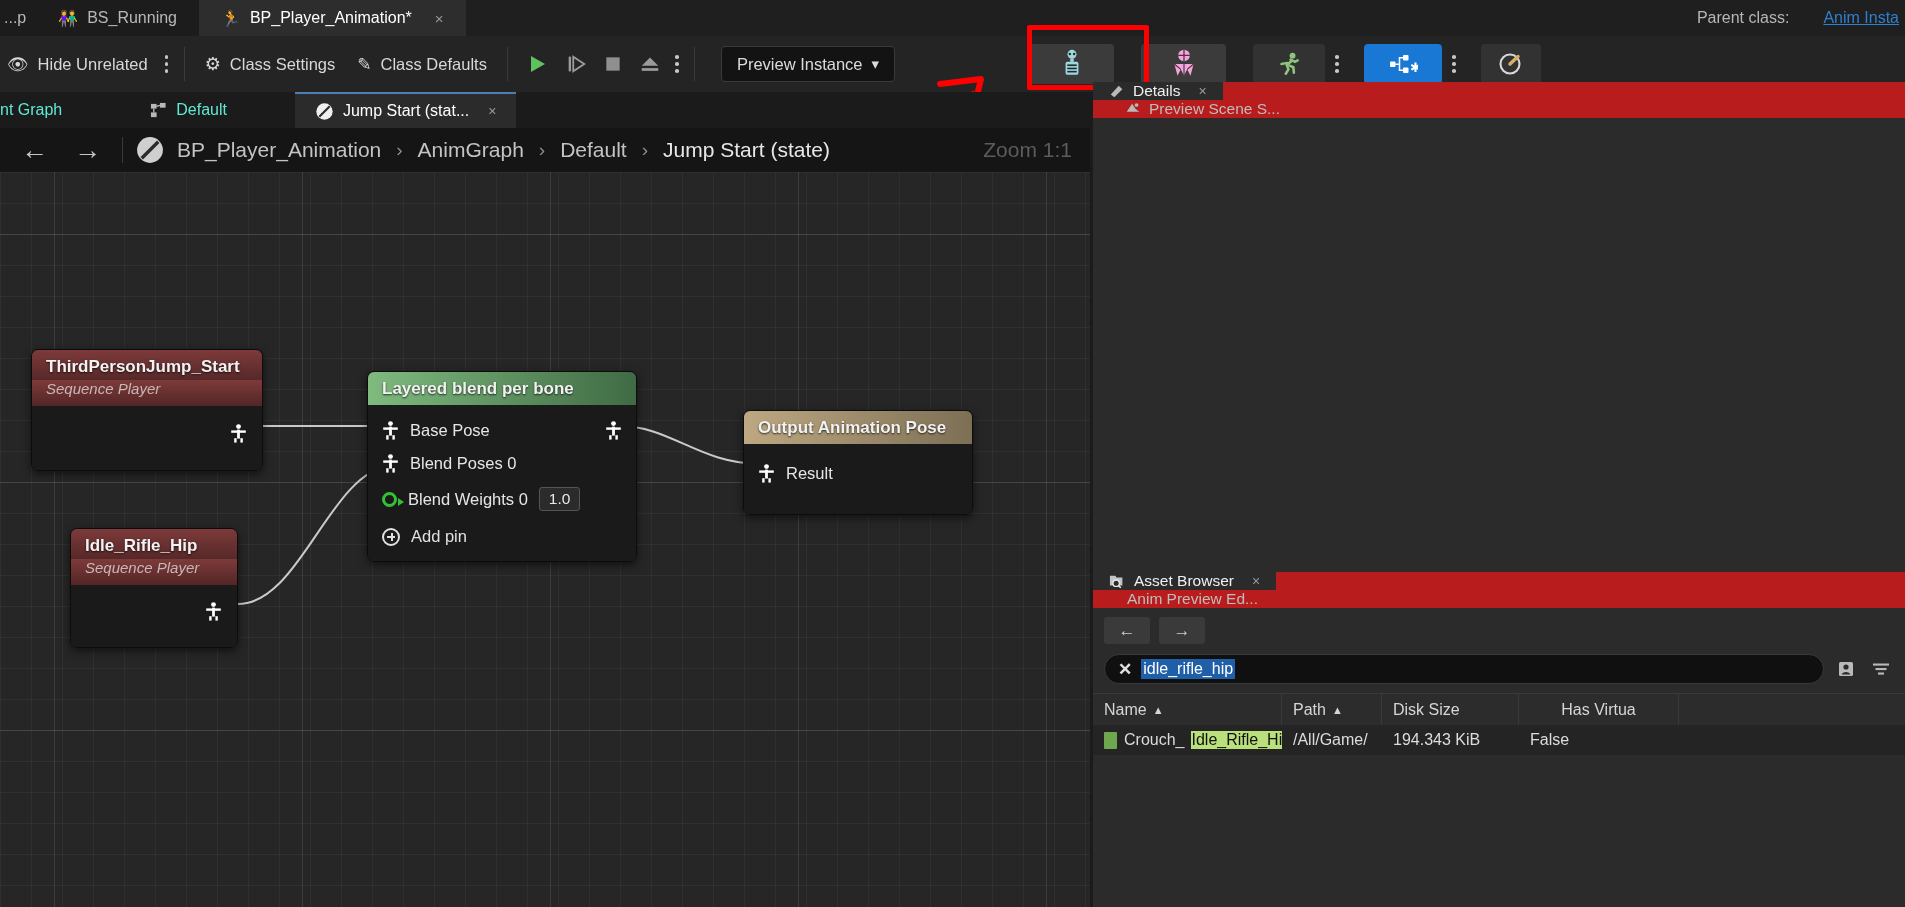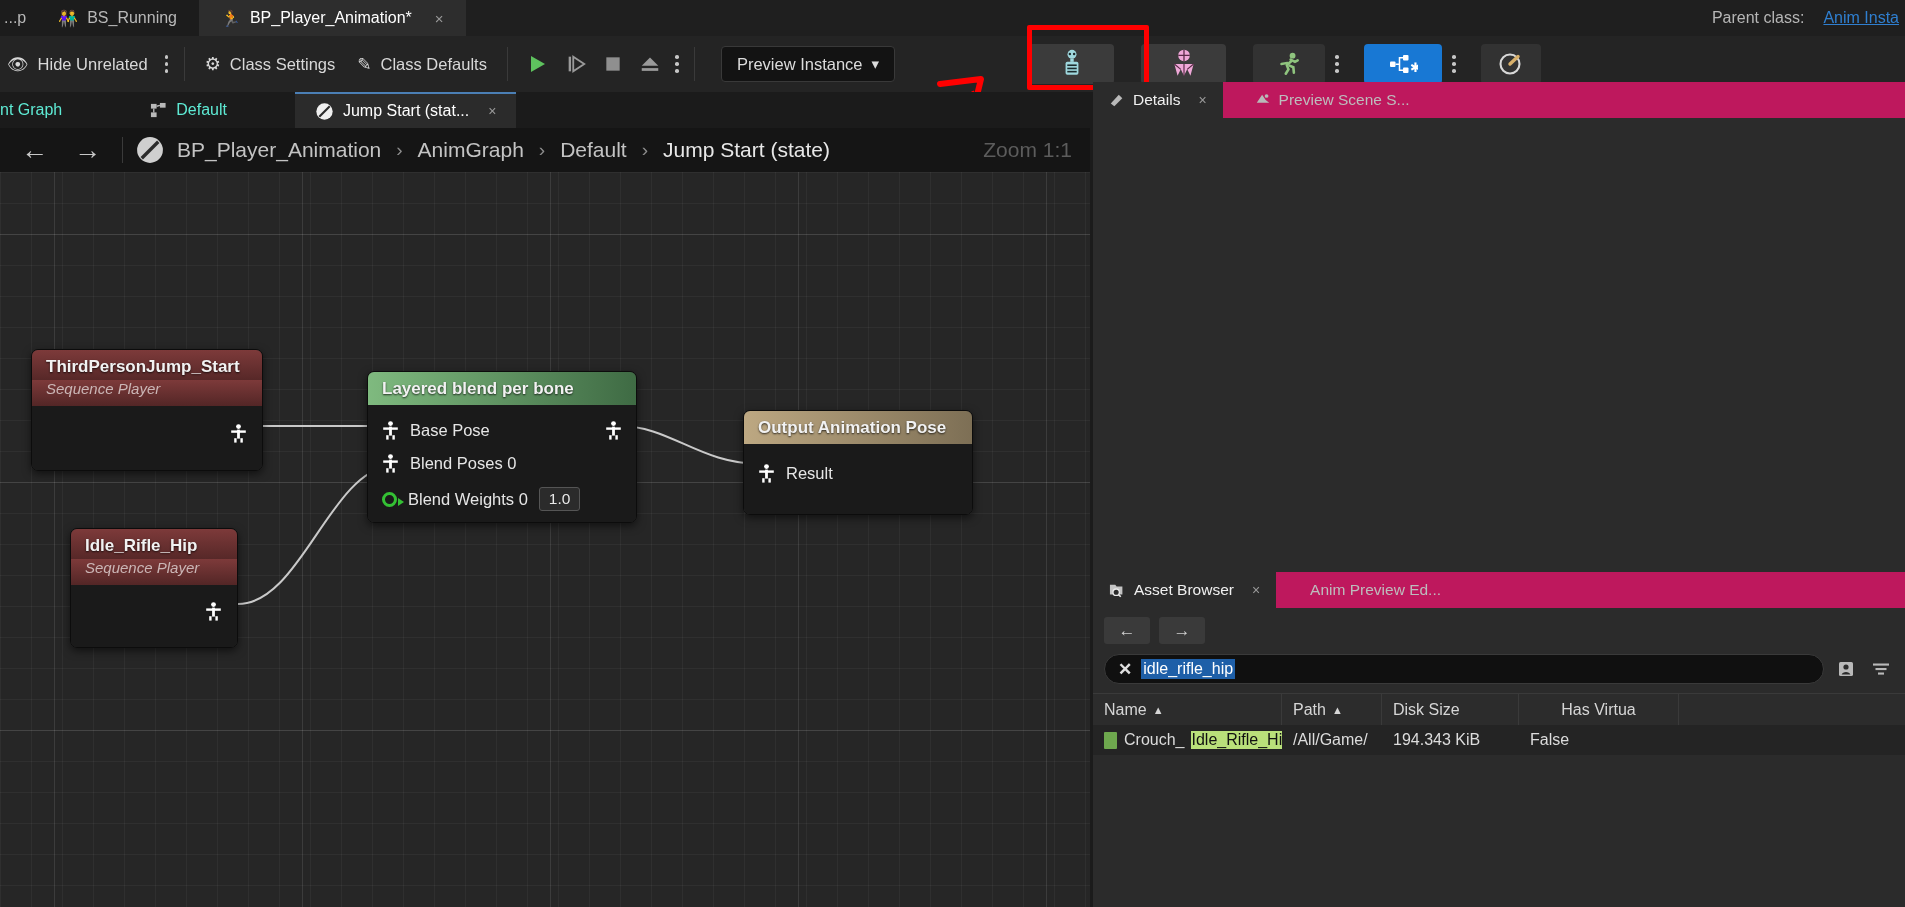--- a/index.html
+++ b/index.html
@@ -8,23 +8,23 @@
   #root { position:relative; width:1905px; height:907px; }
 
   
   .tabstrip { position:absolute; left:0; top:0; width:1905px; height:36px;
     background:#1f1f1f; display:flex; align-items:stretch; }
   .tab { display:flex; align-items:center; gap:9px; padding:0 22px; height:36px;
     font-size:16px; color:#c9c9c9; background:#242424; }
   .tab.inactive { background:#1c1c1c; color:#b8b8b8; }
   .tab.active { background:#2d2d2d; color:#ffffff; }
   .tab .tclose { font-size:15px; color:#9a9a9a; margin-left:14px; }
-  .parentclass { margin-left:auto; display:flex; align-items:center; gap:19px;
+  .parentclass { margin-left:auto; display:flex; align-items:center; gap:10px;
     padding-right:6px; font-size:16px; color:#b6b6b6; }
-  .parentclass .plink { color:#2f7fd0; text-decoration:underline; }
+  .parentclass .plink { color:#2f7fd0; text-decoration:underline;margin-left:24px; }
 
   
   .toolbar { position:absolute; left:0; top:36px; width:1905px; height:56px;
     background:#242424; display:flex; align-items:center; gap:0; }
   .tbtn { display:flex; align-items:center; gap:9px; height:40px; padding:0 11px;
     font-size:16.5px; color:#d8d8d8; border-radius:3px; }
   .tsep { width:1px; height:34px; background:#3a3a3a; margin:0 9px; }
   .kebab { width:16px; display:flex; flex-direction:column; align-items:center;
     justify-content:center; gap:3.5px; height:40px; }
   .kebab i { width:3.5px; height:3.5px; border-radius:50%; background:#c6c6c6; display:block; }
@@ -94,21 +94,21 @@
   .addpin { display:flex; align-items:center; gap:11px; padding:9px 14px 11px 14px;
     font-size:16.5px; color:#e0e0e0; }
   .pluscirc { width:18px; height:18px; border:2px solid #e0e0e0; border-radius:50%;
     position:relative; flex:none; }
   .pluscirc::before,.pluscirc::after { content:""; position:absolute; background:#e0e0e0; }
   .pluscirc::before { left:3px; top:6.5px; width:8px; height:2px; }
   .pluscirc::after { left:6.5px; top:3px; width:2px; height:8px; }
 
   
   .rpanel { position:absolute; background:#222222; }
-  .ptabs { display:flex; align-items:flex-start; height:36px; background:#be185d; }
+  .ptabs { display:flex; align-items:flex-start; height:36px; background:#b91c1c;flex-direction:column; }
   .ptab { display:flex; align-items:center; gap:8px; padding:0 16px; height:36px;
     font-size:15.5px; color:#bdbdbd; }
   .ptab.active { background:#2b2b2b; color:#f0f0f0; }
   .ptab .pclose { margin-left:10px; font-size:14px; color:#9a9a9a; }
 
   .navrow { display:flex; align-items:center; gap:9px; padding:9px 11px 4px 11px; }
   .navbtn { width:46px; height:27px; background:#3a3a3a; border-radius:3px;
     display:flex; align-items:center; justify-content:center;
     font-size:17px; color:#cfcfcf; }
 
@@ -399,20 +399,24 @@
             <rect x="4.2" y="14.2" width="2.4" height="4.4" fill="#fff"></rect>
             <rect x="10.4" y="14.2" width="2.4" height="4.4" fill="#fff"></rect>
           </svg>
           <span>Blend Poses 0</span>
         </div>
         <div class="prow">
           <span class="fpin"></span>
           <span>Blend Weights 0</span>
           <span class="valbox">1.0</span>
         </div>
+        <div class="addpin">
+          <span class="pluscirc"></span>
+          <span>Add pin</span>
+        </div>
       </div>
     </div>
 
     <div class="node" style="left:743px; top:238px; width:230px;">
       <div class="nhead outhead">
         <span>Output Animation Pose</span>
       </div>
       <div class="nbody" style="padding:13px 0 24px 0;">
         <div class="prow">
           <svg class="posepin" viewBox="0 0 17 19">

